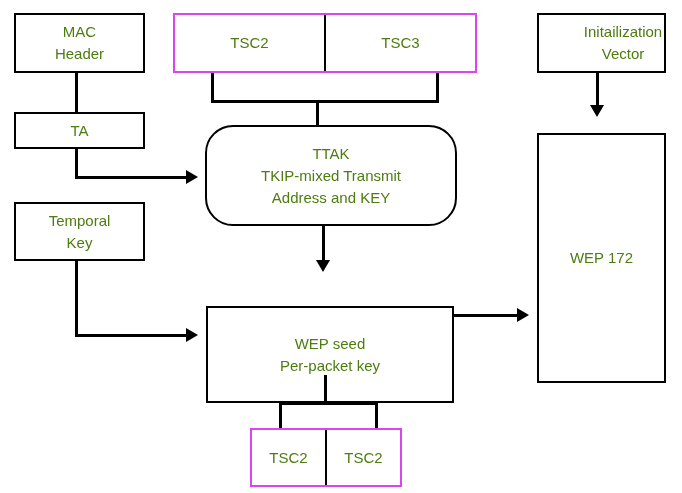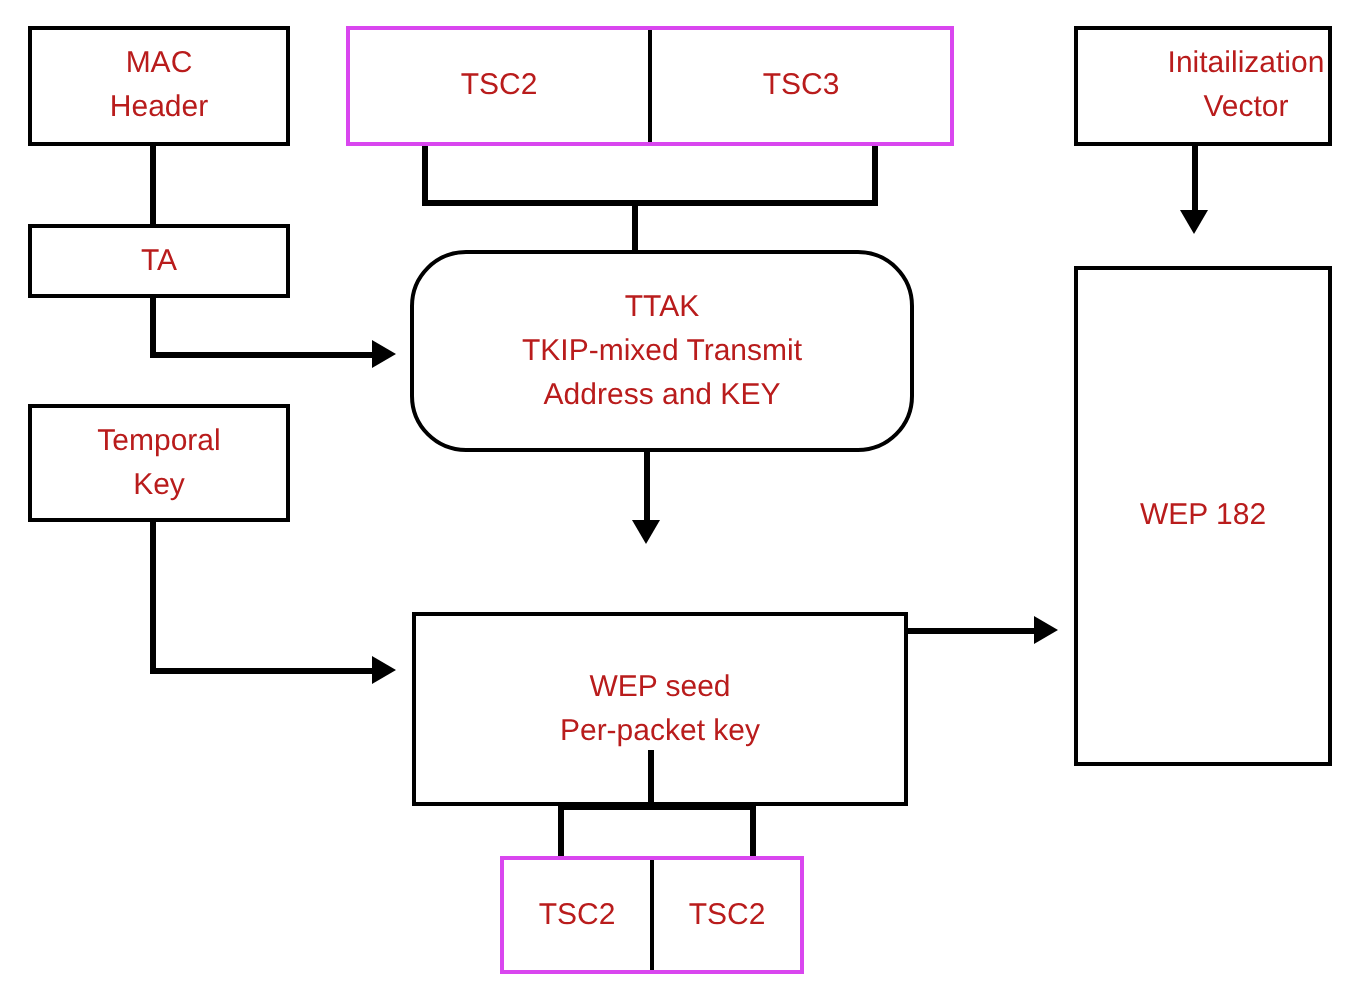--- a/index.html
+++ b/index.html
@@ -6,21 +6,21 @@
     margin: 0;
     padding: 0;
     background: #ffffff;
   }
   .canvas {
     position: relative;
     width: 682px;
     height: 493px;
     background: #ffffff;
     font-family: "Liberation Sans", "DejaVu Sans", sans-serif;
-    color: #b91c1c;
+    color: #4d7c0f;
     overflow: hidden;
   }
   .node {
     position: absolute;
     box-sizing: border-box;
     border: 2px solid #000000;
     background: #ffffff;
     display: flex;
     align-items: center;
     justify-content: center;
@@ -87,21 +87,21 @@
   <div class="node" style="left:205px; top:125px; width:252px; height:101px;border-radius:28px;">TTAK
 TKIP-mixed Transmit
 Address and KEY</div>
 
   <div class="node" style="left:14px; top:202px; width:131px; height:59px;">Temporal
 Key</div>
 
   <div class="node" style="left:206px; top:278px; width:248px; height:97px;margin-top:28px;">WEP seed
 Per-packet key</div>
 
-  <div class="node" style="left:537px; top:133px; width:129px; height:250px;">WEP 182</div>
+  <div class="node" style="left:537px; top:133px; width:129px; height:250px;">WEP 172</div>
 
   <div class="row" style="left:250px; top:428px; width:152px; height:59px;">
     <div class="cell">TSC2</div>
     <div class="cell">TSC2</div>
   </div>
 
   <div class="ln" style="left:75px; top:73px; width:3px; height:39px;"></div>
 
   <div class="ln" style="left:75px; top:149px; width:3px; height:30px;"></div>
   <div class="ln" style="left:75px; top:176px; width:111px; height:3px;"></div>

